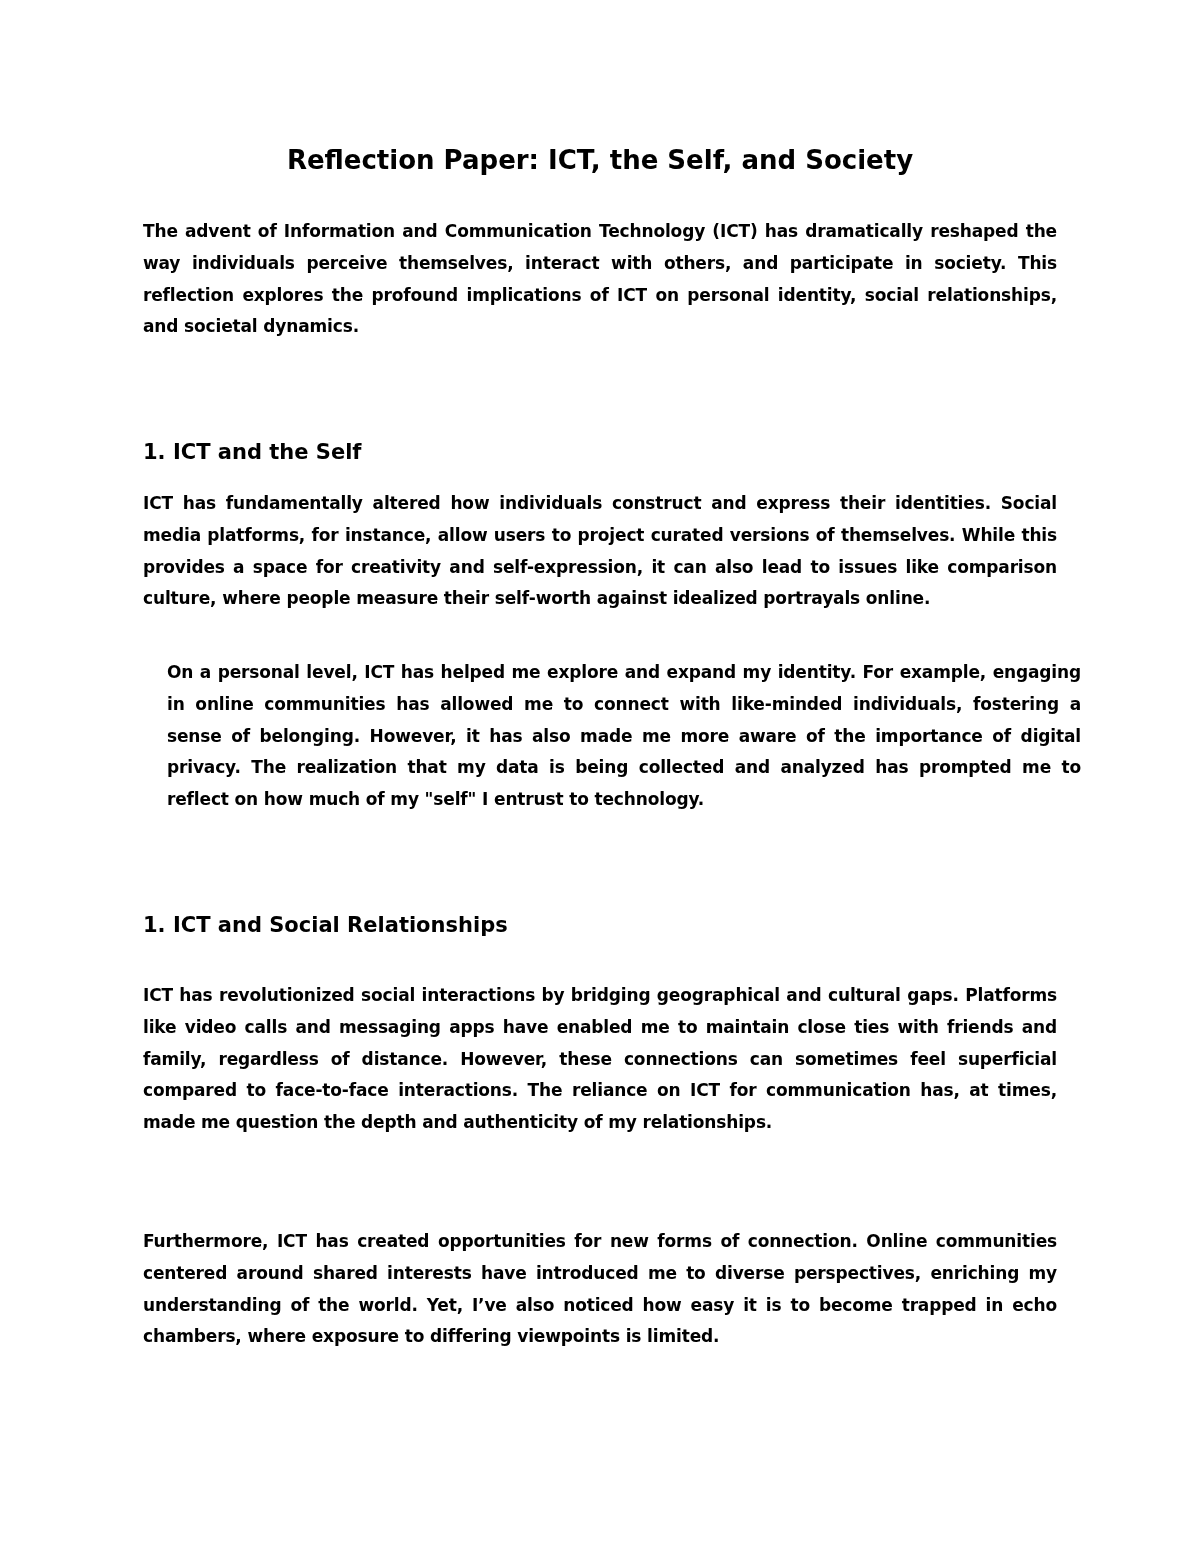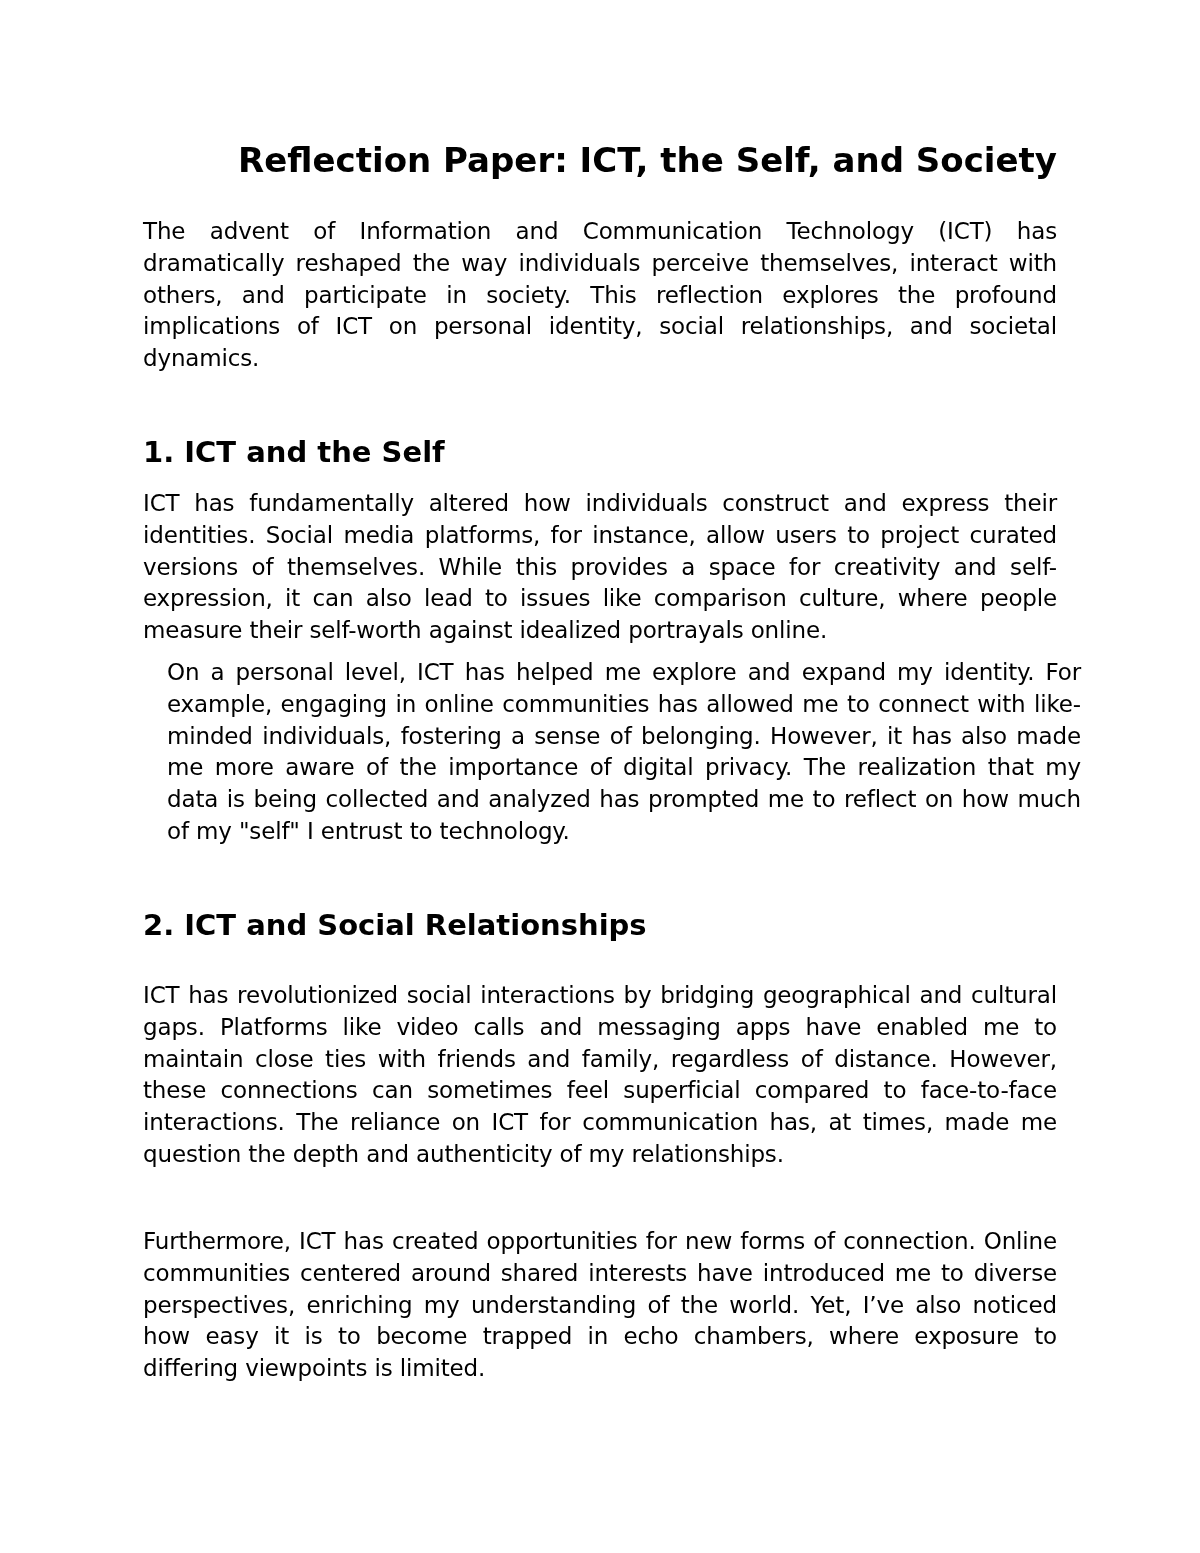--- a/index.html
+++ b/index.html
@@ -19,41 +19,42 @@
       position: absolute;
       left: 143px;
       top: 0;
       width: 914px;
     }
     .title {
       position: absolute;
       left: 0;
       top: 139px;
       width: 914px;
-      text-align: right;
-      font-size: 34px;
+      text-align: center;
+      font-size: 26px;
       font-weight: bold;
       line-height: 42px;
       margin: 0;
     }
     .para {
       position: absolute;
       left: 0;
       width: 914px;
       margin: 0;
-      font-size: 23px;
+      font-size: 17px;
       line-height: 31.8px;
       text-align: justify;
       letter-spacing: -0.15px;
+      font-weight: bold;
     }
     .heading {
       position: absolute;
       left: 0;
       margin: 0;
-      font-size: 29px;
+      font-size: 21px;
       font-weight: bold;
       line-height: 31.8px;
     }
     #intro { top: 216px; }
     #h1 { top: 437px; }
     #s1p1 { top: 488px; }
     #s1p2 { top: 657px; margin-left: 24px; }
     #h2 { top: 910px; }
     #s2p1 { top: 980px; }
     #s2p2 { top: 1226px; }
@@ -63,16 +64,16 @@
 
 <div class="page">
   <h1 class="title">Reflection Paper: ICT, the Self, and Society</h1>
 
   <p class="para" id="intro">The advent of Information and Communication Technology (ICT) has dramatically reshaped the way individuals perceive themselves, interact with others, and participate in society. This reflection explores the profound implications of ICT on personal identity, social relationships, and societal dynamics.</p>
 
   <h2 class="heading" id="h1">1. ICT and the Self</h2>
   <p class="para" id="s1p1">ICT has fundamentally altered how individuals construct and express their identities. Social media platforms, for instance, allow users to project curated versions of themselves. While this provides a space for creativity and self-expression, it can also lead to issues like comparison culture, where people measure their self-worth against idealized portrayals online.</p>
   <p class="para" id="s1p2">On a personal level, ICT has helped me explore and expand my identity. For example, engaging in online communities has allowed me to connect with like-minded individuals, fostering a sense of belonging. However, it has also made me more aware of the importance of digital privacy. The realization that my data is being collected and analyzed has prompted me to reflect on how much of my "self" I entrust to technology.</p>
 
-  <h2 class="heading" id="h2">2. ICT and Social Relationships</h2>
+  <h2 class="heading" id="h2">1. ICT and Social Relationships</h2>
   <p class="para" id="s2p1">ICT has revolutionized social interactions by bridging geographical and cultural gaps. Platforms like video calls and messaging apps have enabled me to maintain close ties with friends and family, regardless of distance. However, these connections can sometimes feel superficial compared to face-to-face interactions. The reliance on ICT for communication has, at times, made me question the depth and authenticity of my relationships.</p>
   <p class="para" id="s2p2">Furthermore, ICT has created opportunities for new forms of connection. Online communities centered around shared interests have introduced me to diverse perspectives, enriching my understanding of the world. Yet, I’ve also noticed how easy it is to become trapped in echo chambers, where exposure to differing viewpoints is limited.</p>
 </div>
 
 </body></html>

